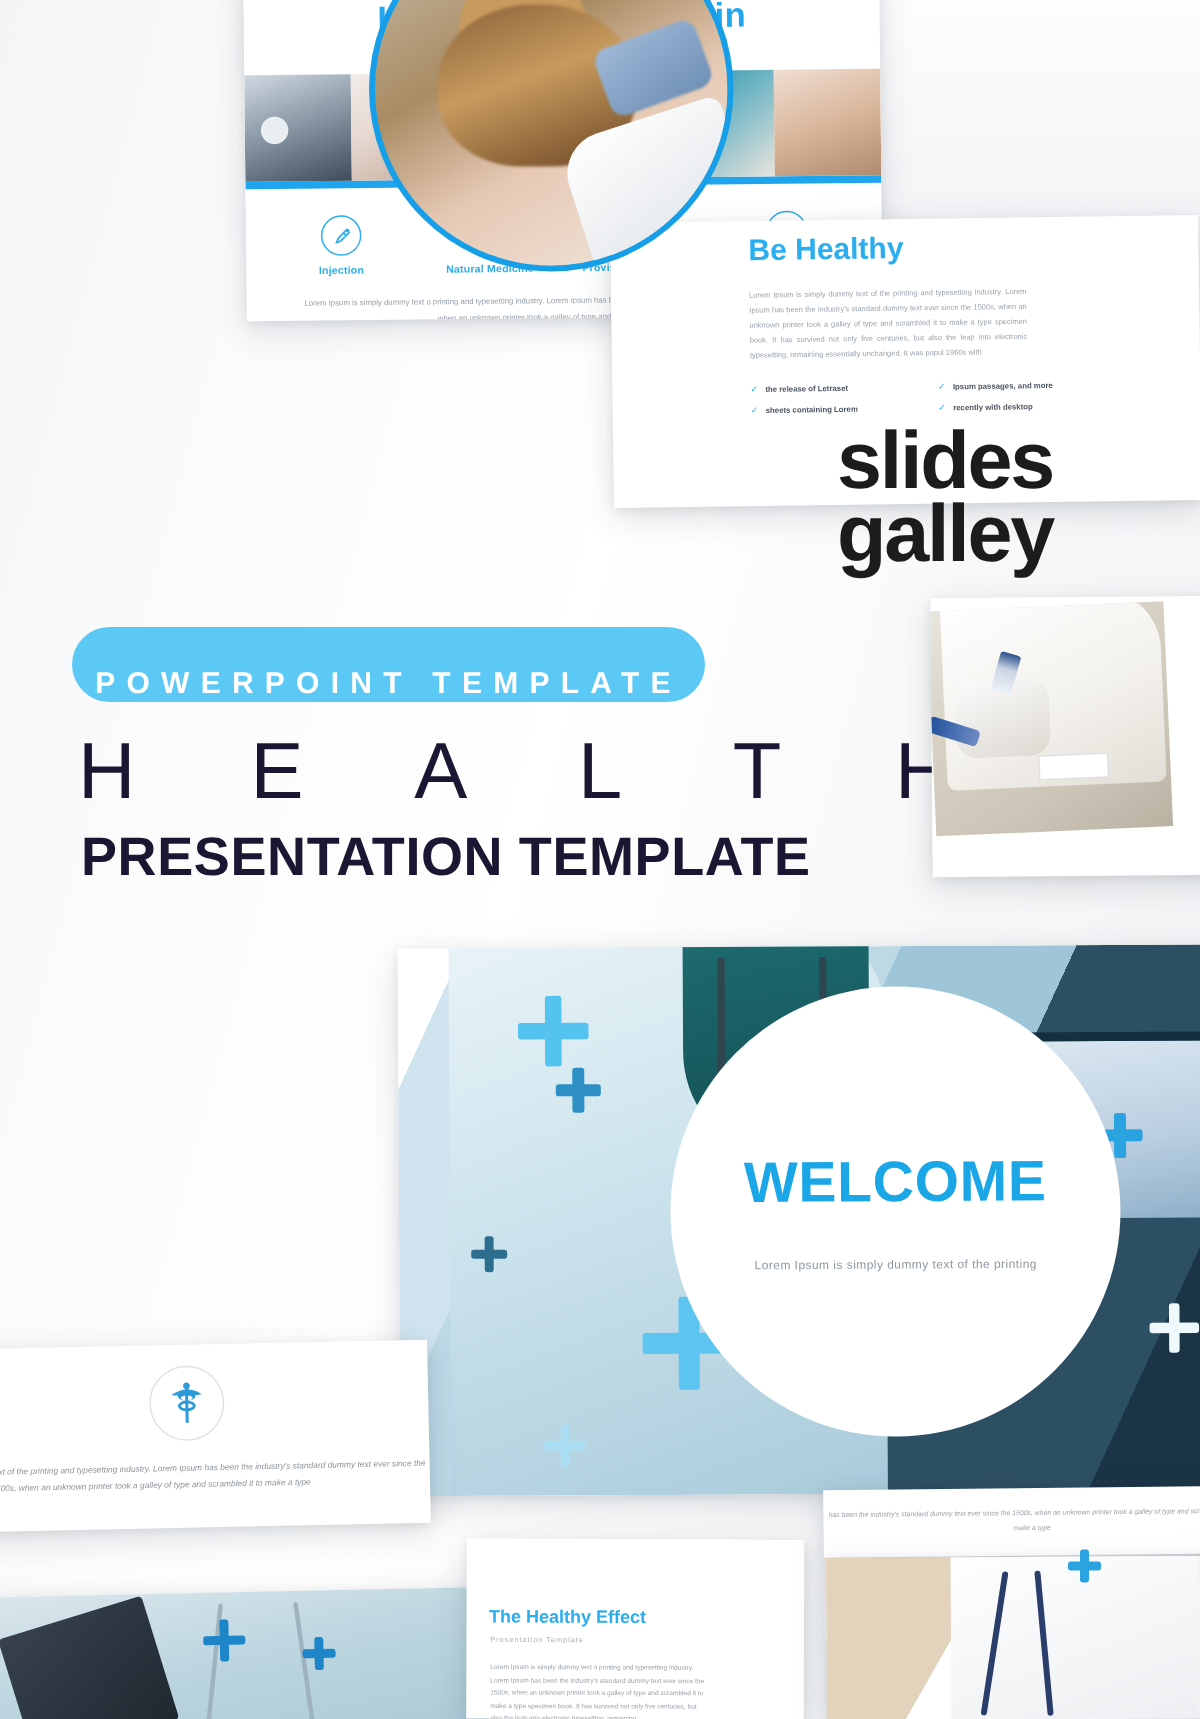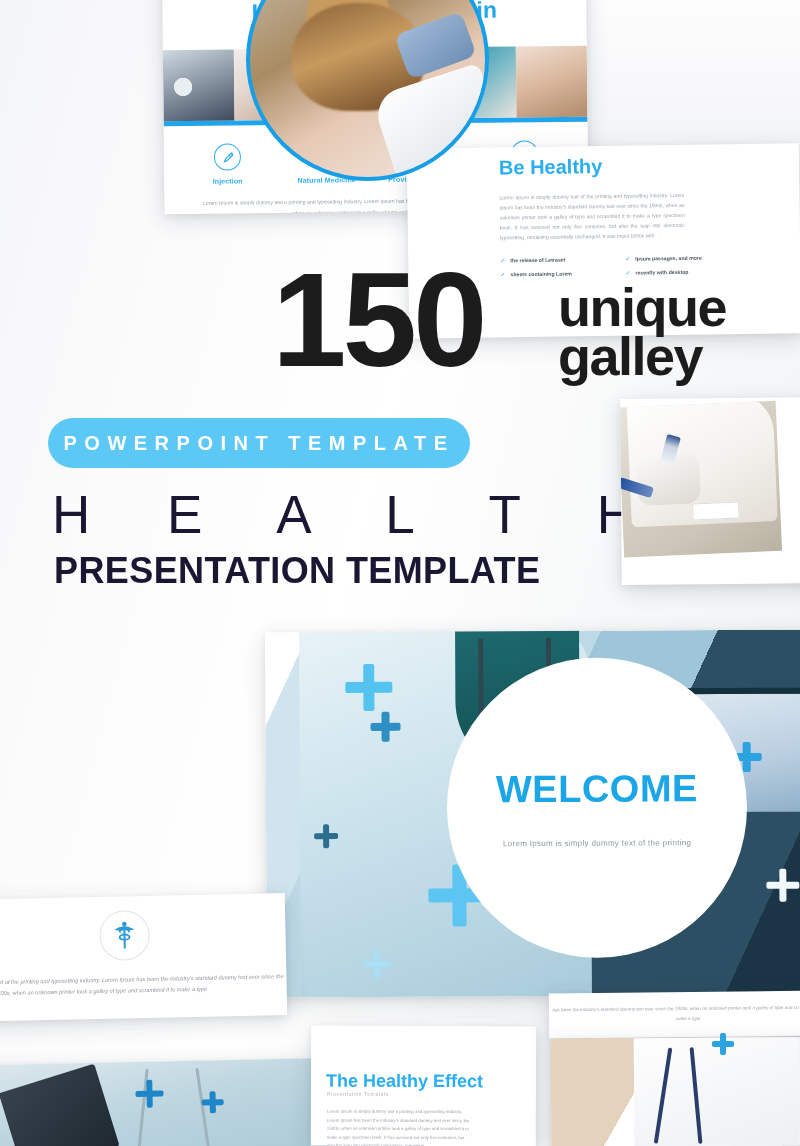--- a/index.html
+++ b/index.html
@@ -137,21 +137,21 @@
     position: absolute; left: 558px; top: 283px;
     font-size: 54px; font-weight: bold; line-height: .90;
     color: #1c1c1c; letter-spacing: -1.5px;
   }
 
   
   .badge {
     position: absolute; left: 48px; top: 418px;
     width: 422px; height: 50px; border-radius: 25px;
     background: #5bc8f5;
-    display: flex; align-items: center; justify-content: center;
+    display: flex; align-items: flex-end; justify-content: center;
   }
   .badge span {
     color: #ffffff; font-size: 20px; font-weight: bold; letter-spacing: 7.5px;
   }
   .health {
     position: absolute; left: 52px; top: 484px; width: 520px;
     font-size: 53px; font-weight: normal; letter-spacing: 31px;
     color: #1a1733; white-space: nowrap;
   }
   .health-sub {
@@ -294,21 +294,21 @@
   .slide6 .tube-l { left: 52%; transform: rotate(7deg); }
   .slide6 .tube-r { left: 68%; transform: rotate(-7deg); }
 
   
   .slide7 {
     left: 311px; top: 1026px; width: 225px; height: 120px;
     transform: rotate(0.2deg);
   }
   .s7-title {
     position: absolute; left: 15px; top: 45px;
-    font-size: 18px; font-weight: bold; color: #2baeef;
+    font-size: 12px; font-weight: bold; color: #2baeef;
   }
   .s7-sub {
     position: absolute; left: 16px; top: 65px;
     font-size: 5px; color: #aab2ba; letter-spacing: .6px;
   }
   .s7-body {
     position: absolute; left: 16px; top: 82px; width: 145px;
     font-size: 4.4px; line-height: 1.95; color: #9aa3ac;
   }
 
@@ -428,23 +428,22 @@
       </div>
     </div>
   </div>
 
   <div class="circ-photo">
     <div class="hair"></div>
     <div class="cuff"></div>
     <div class="sleeve"></div>
   </div>
 
-  <div class="big-num">150</div>
   <div class="big-word">
-    <div>unique</div>
+    <div>slides</div>
     <div>galley</div>
   </div>
 
   <div class="badge">
     <span>POWERPOINT TEMPLATE</span>
   </div>
   <div class="health">H E A L T H</div>
   <div class="health-sub">PRESENTATION TEMPLATE</div>
 
   <div class="card slide3">

